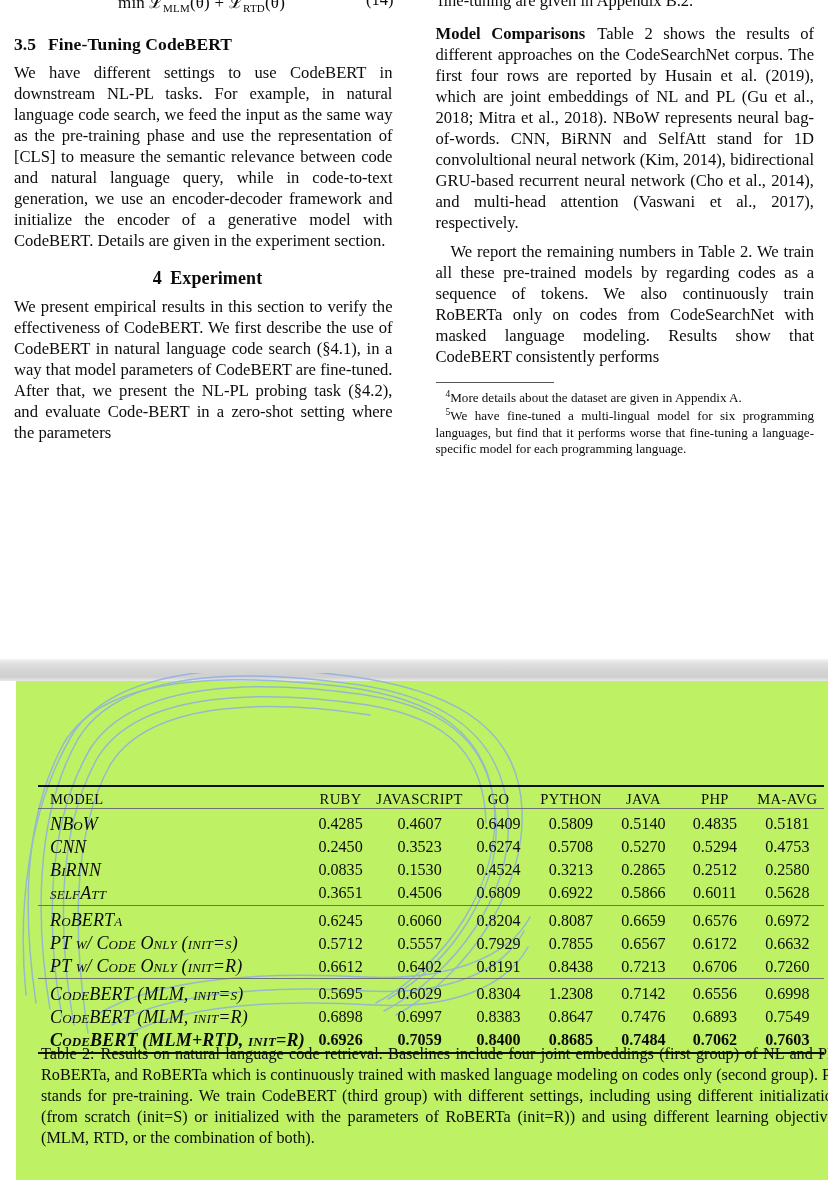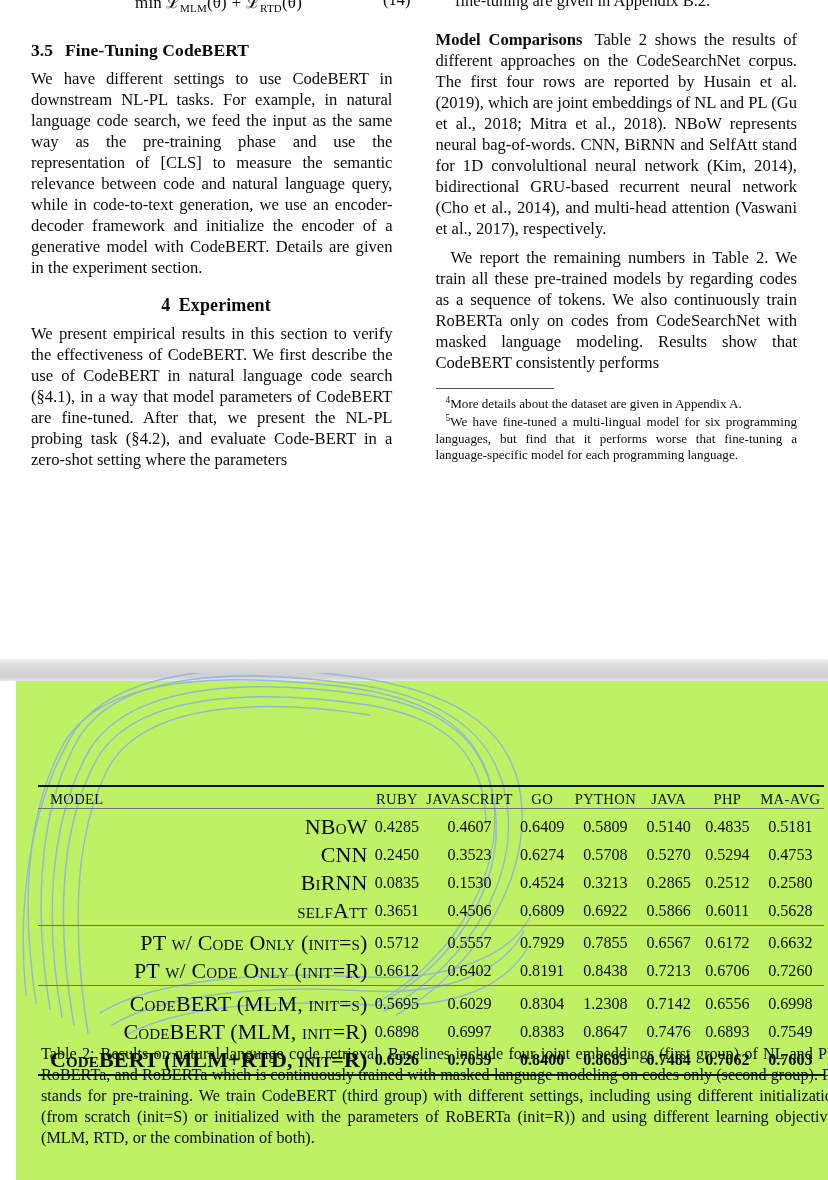--- a/index.html
+++ b/index.html
@@ -12,21 +12,21 @@
     position: relative;
     font-family: "Liberation Serif", "DejaVu Serif", serif;
     color: #0b0b0b;
     overflow: hidden;
   }
 
   
   #article {
     position: absolute;
     left: 0; top: 0; width: 828px; height: 660px;
-    padding: 0 31px;
+    padding: 0 14px;
   }
   .eq-row {
     position: relative;
     height: 24px;
     overflow: hidden;
   }
   .eq-text {
     position: absolute;
     left: 104px; top: -10px;
     font-size: 17px;
@@ -42,21 +42,20 @@
   .eq-right {
     position: absolute;
     left: 424px; top: -9px;
     font-size: 16.5px;
     white-space: nowrap;
   }
 
   .cols {
     display: flex;
     gap: 43px;
-    margin-top: 6px;
   }
   .col { width: 386px; }
 
   h2.sec {
     font-size: 17.5px;
     font-weight: bold;
     margin: 10px 0 8px 0;
     letter-spacing: .1px;
   }
   h2.sec .num { display: inline-block; min-width: 34px; }
@@ -133,25 +132,25 @@
     font-variant: small-caps;
     font-size: 14.6px;
     letter-spacing: .35px;
     padding: 4px 0 5px 0;
     text-align: center;
   }
   thead th.model { text-align: left; padding-left: 12px; }
 
   tbody td.name {
     font-variant: small-caps;
-    font-size: 22px;
+    font-size: 18px;
     letter-spacing: .15px;
-    text-align: right;
+    text-align: left;
     padding-left: 12px;
-    padding-top: 1px; padding-bottom: 1px;
+    padding-top: 1px; padding-bottom: 1px; font-style: italic;
   }
   tbody td.val {
     text-align: center;
     font-size: 16.1px;
     padding-top: 1px; padding-bottom: 1px;
   }
   tbody tr.bold td { font-weight: bold; }
 
   .colw-model { width: 258px; }
   .colw-v { width: 75px; }
@@ -297,20 +296,30 @@
           <td class="val">0.5628</td>
         </tr>
       </tbody>
     <tbody>
         <tr class="rule-mid">
           <td colspan="8"></td>
         </tr>
       </tbody>
     <tbody id="tbody-g1">
         <tr>
+          <td class="name">RoBERTa</td>
+          <td class="val">0.6245</td>
+          <td class="val">0.6060</td>
+          <td class="val">0.8204</td>
+          <td class="val">0.8087</td>
+          <td class="val">0.6659</td>
+          <td class="val">0.6576</td>
+          <td class="val">0.6972</td>
+        </tr>
+        <tr>
           <td class="name">PT w/ Code Only (init=s)</td>
           <td class="val">0.5712</td>
           <td class="val">0.5557</td>
           <td class="val">0.7929</td>
           <td class="val">0.7855</td>
           <td class="val">0.6567</td>
           <td class="val">0.6172</td>
           <td class="val">0.6632</td>
         </tr>
         <tr>

